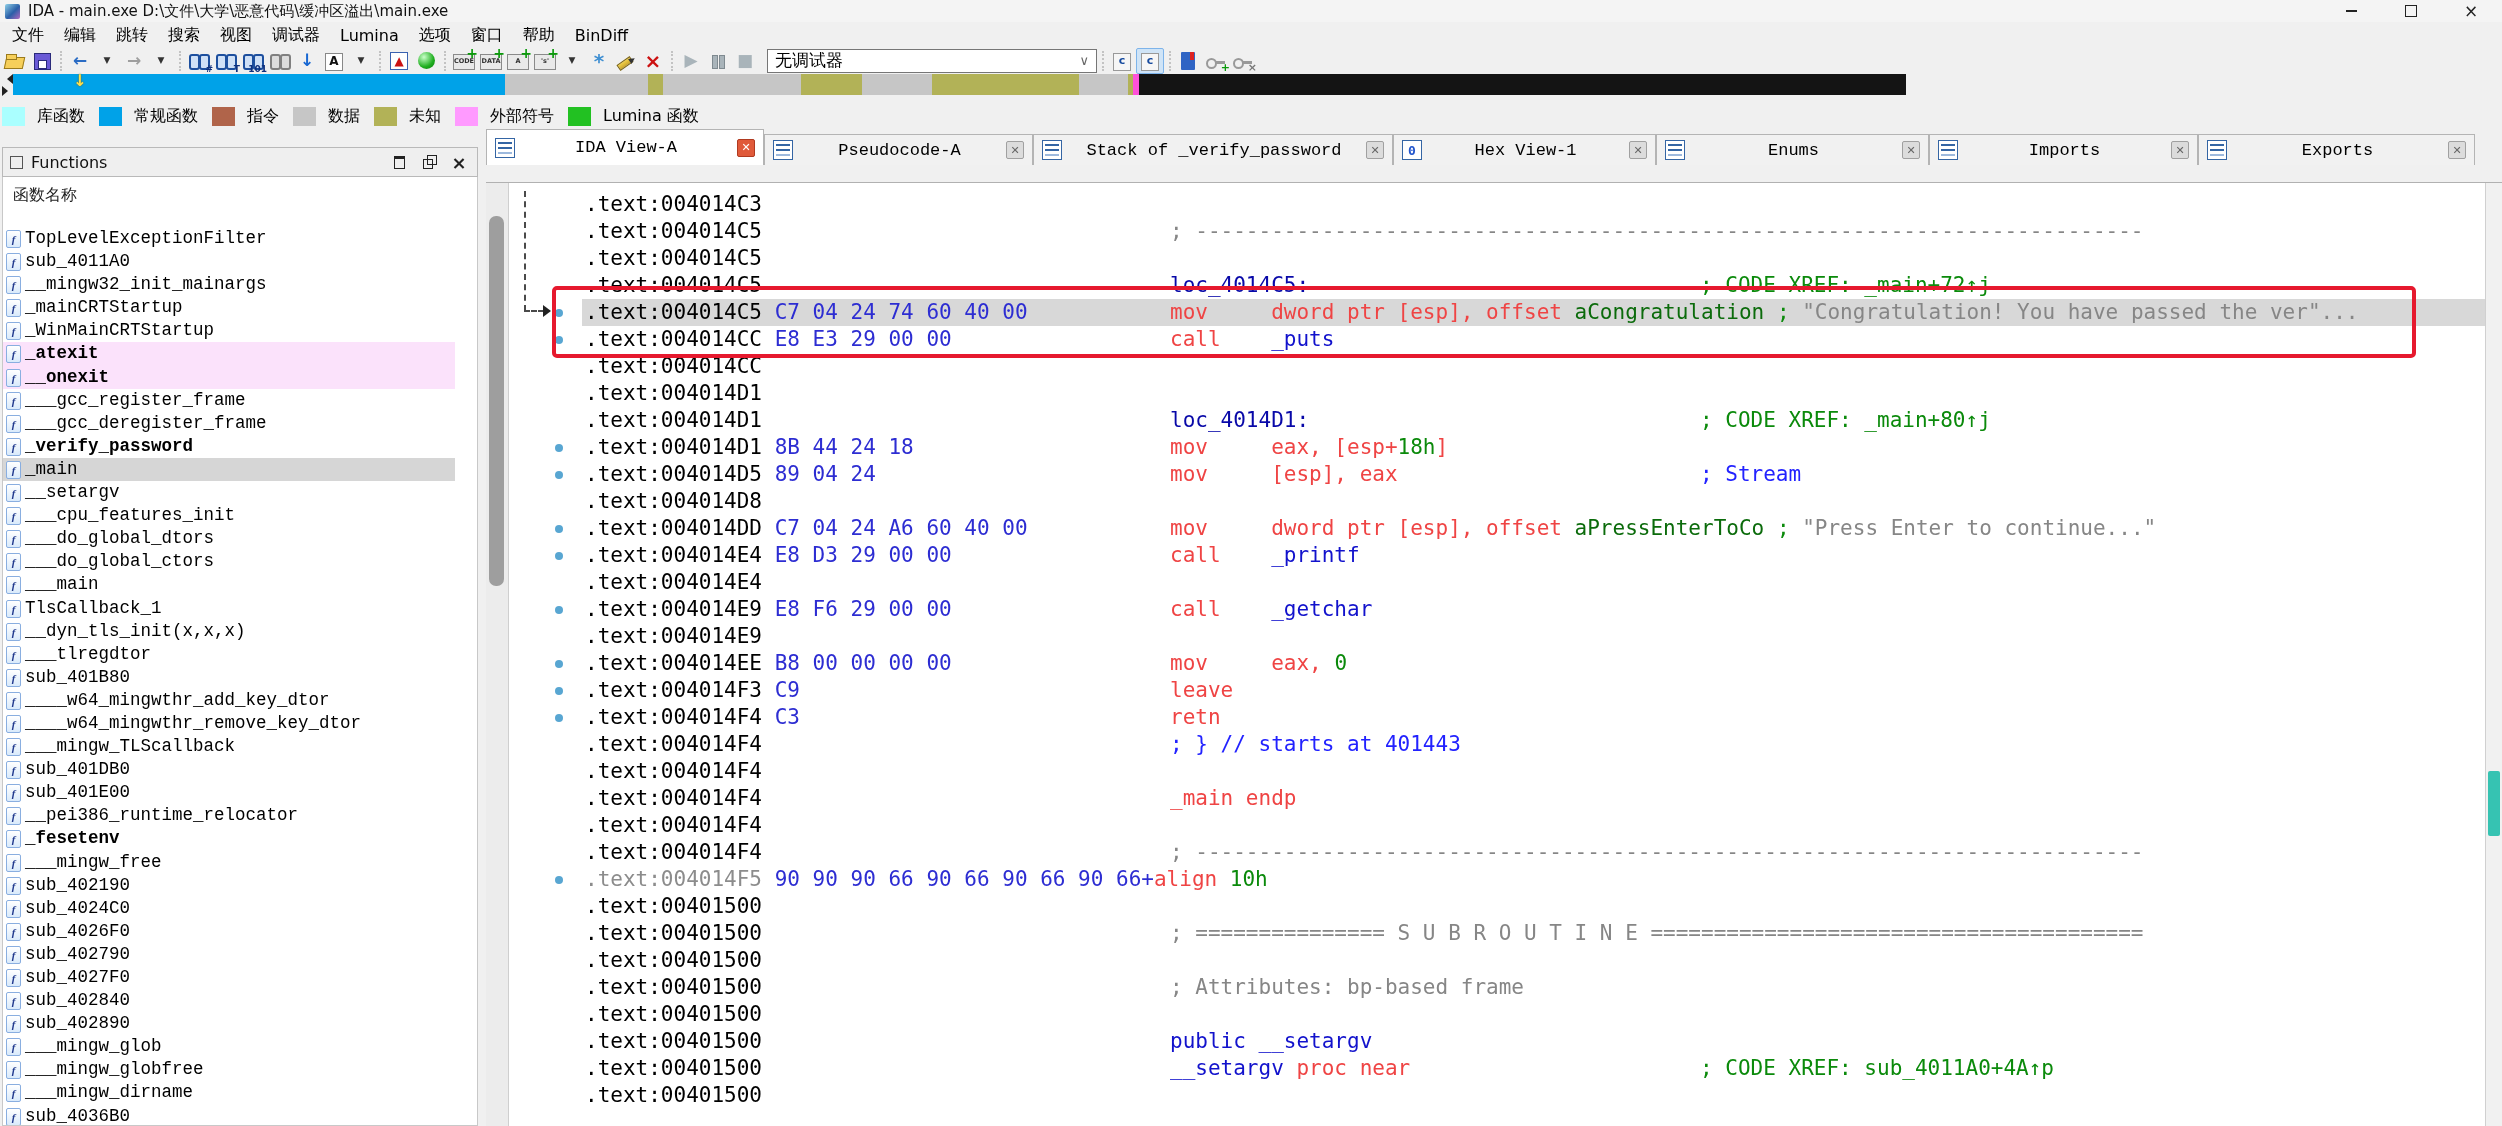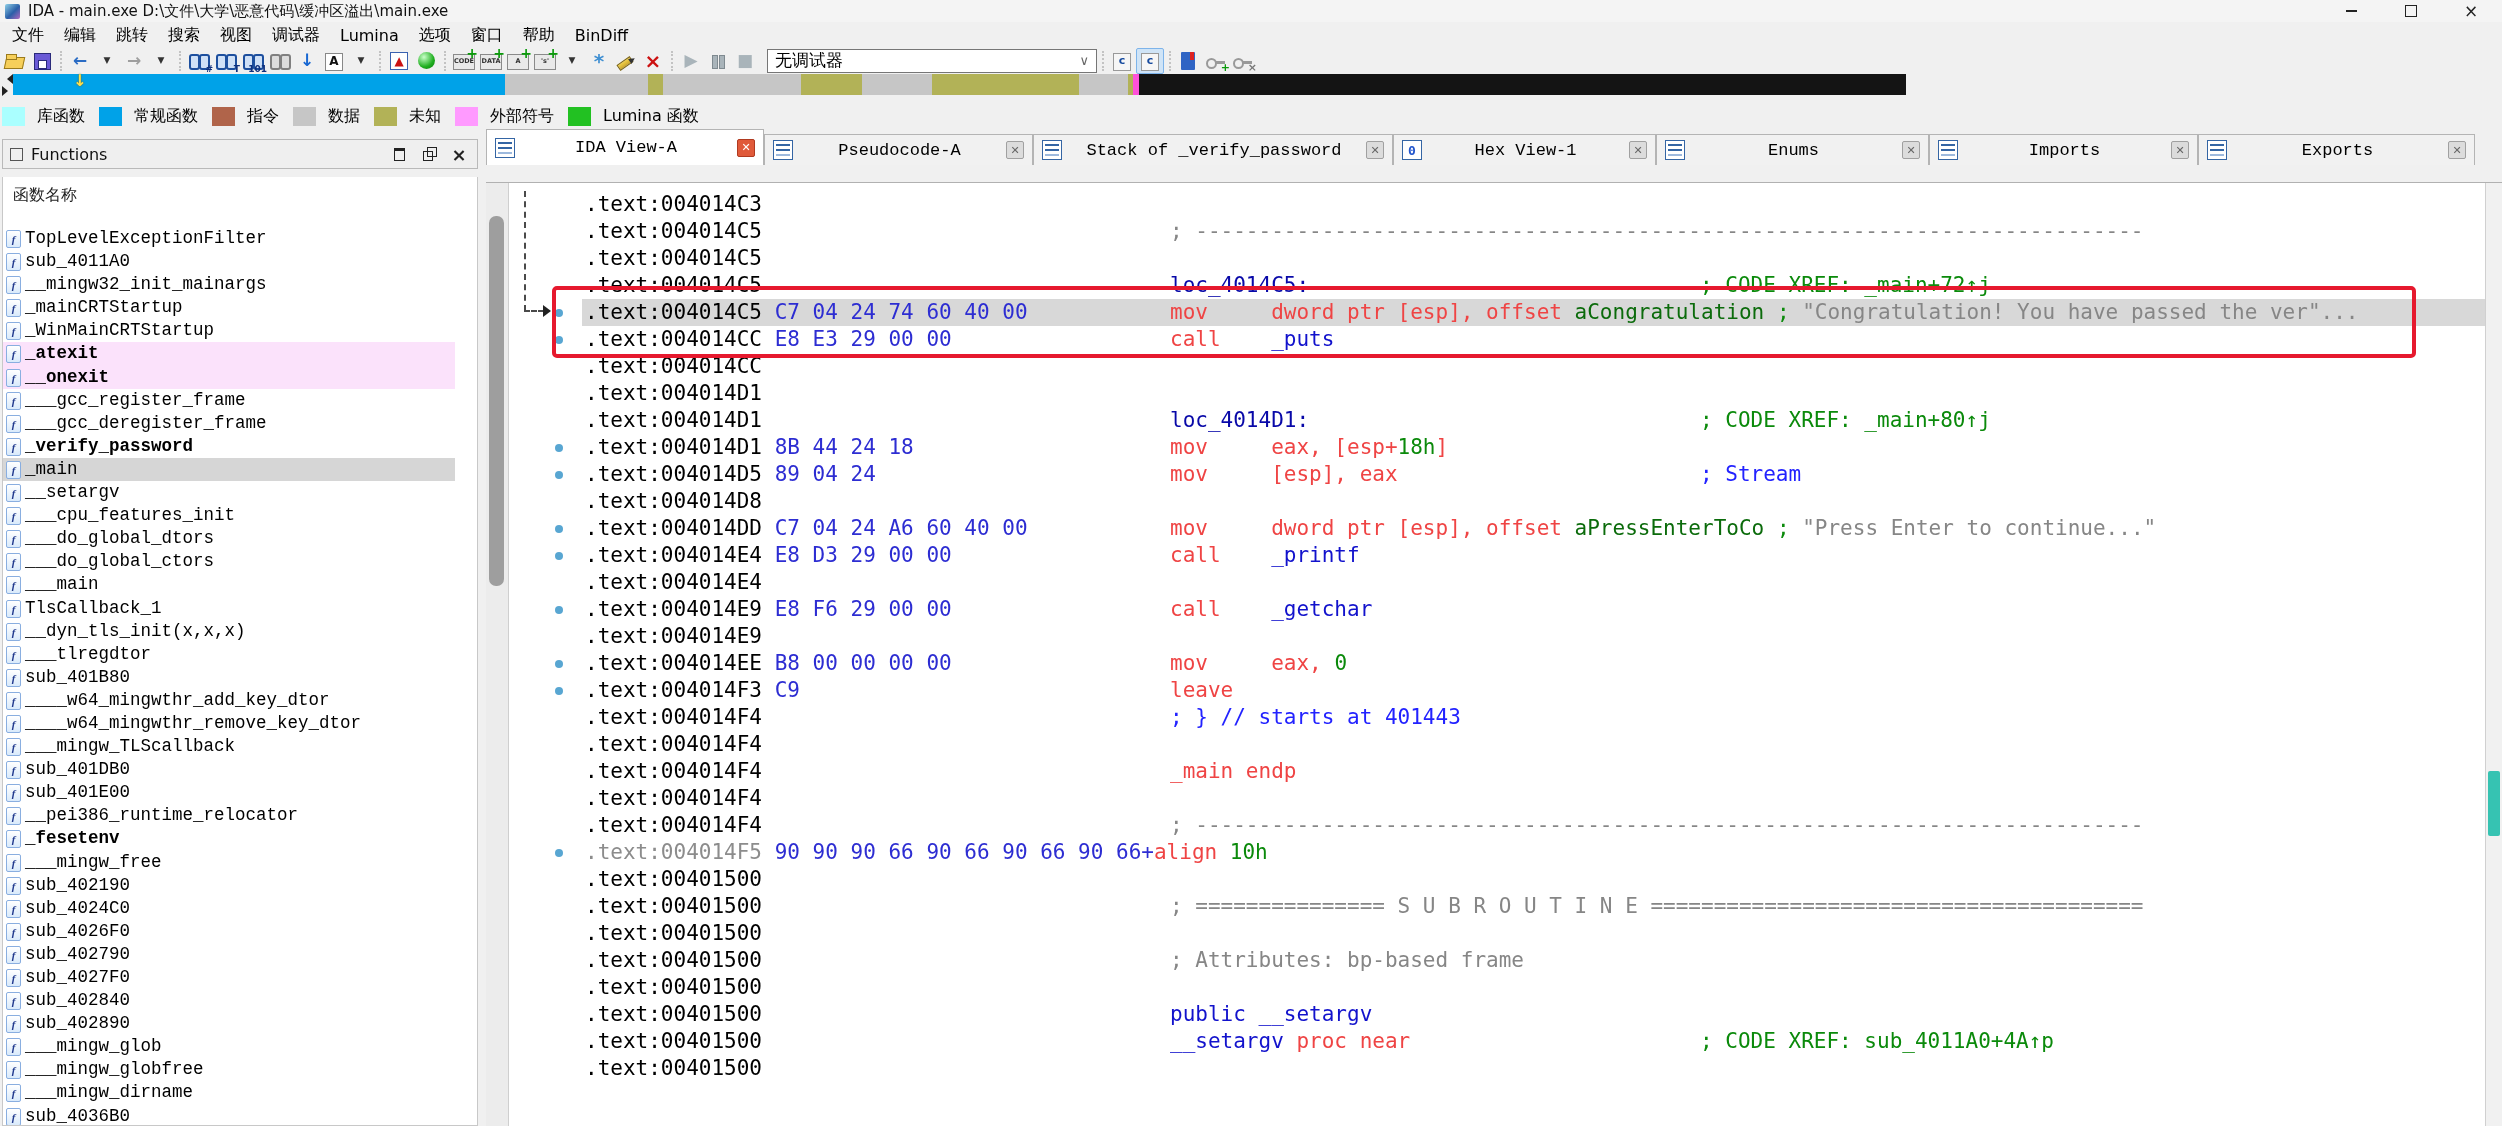--- a/index.html
+++ b/index.html
@@ -62,21 +62,21 @@
   .ba-dn{width:0;height:0;border:5px solid transparent;border-left:6px solid #222;}
   .band{position:absolute;left:13px;top:2px;height:21px;right:0;background:#f0f0f0;}
   .bandseg{position:absolute;top:0;height:21px;}
   .bandmarker{position:absolute;top:-3px;font-weight:bold;font-size:16px;color:#ffe14d;text-shadow:0 0 2px #7a5d00;z-index:3;}
   
   .legend{position:absolute;left:2px;top:100px;height:32px;display:flex;align-items:center;gap:14px;}
   .chip{width:23px;height:19px;display:inline-block;}
   .legitem{display:flex;align-items:center;gap:12px;}
   .leglabel{font-size:16px;}
   
-  .fpanel-header{position:absolute;left:2px;top:139px;width:476px;height:30px;background:#efefef;border:1px solid #b9b9b9;box-sizing:border-box;display:flex;align-items:center;}
+  .fpanel-header{position:absolute;left:2px;top:147px;width:476px;height:30px;background:#efefef;border:1px solid #b9b9b9;box-sizing:border-box;display:flex;align-items:center;}
   .fph-icon{width:11px;height:11px;border:1.5px solid #555;margin:0 8px 0 7px;}
   .fph-title{font-size:16px;color:#111;}
   .fph-btns{margin-left:auto;display:flex;align-items:center;gap:14px;padding-right:10px;}
   .fphb{width:16px;height:16px;display:flex;align-items:center;justify-content:center;color:#222;}
   .fphb-max::before{content:"";width:9px;height:9px;border:1.5px solid #222;border-top-width:3px;}
   .fphb-float{position:relative;}
   .fphb-float::before{content:"";position:absolute;left:2px;top:5px;width:8px;height:8px;border:1.5px solid #222;background:#efefef;}
   .fphb-float::after{content:"";position:absolute;left:6px;top:1px;width:8px;height:8px;border:1.5px solid #222;}
   .fphb-close{font-size:18px;font-weight:bold;}
   .fpanel-body{position:absolute;left:2px;top:177px;width:476px;bottom:0;background:#fff;border:1px solid #c8c8c8;border-top:none;box-sizing:border-box;overflow:hidden;}
@@ -545,20 +545,21 @@
       <div class="drow"><span class="flowline"><span class="a">.text:004014D1</span><span class="byt"> 8B 44 24 18</span></span><span class="bodycol"><span class="ins">mov     eax, [esp+</span><span class="num">18h</span><span class="ins">]</span></span><div class="dot"></div></div>
       <div class="drow"><span class="flowline"><span class="a">.text:004014D5</span><span class="byt"> 89 04 24</span></span><span class="bodycol"><span class="ins">mov     [esp], eax</span></span><span class="cmtcol"><span class="cmtb">; Stream</span></span><div class="dot"></div></div>
       <div class="drow"><span class="flowline"><span class="a">.text:004014D8</span></span></div>
       <div class="drow"><span class="flowline"><span class="a">.text:004014DD</span><span class="byt"> C7 04 24 A6 60 40 00</span></span><span class="bodycol"><span class="ins">mov     dword ptr [esp], offset </span><span class="dnm">aPressEnterToCo</span><span class="sp"> </span><span class="grn">; </span><span class="cmtg">"Press Enter to continue..."</span></span><div class="dot"></div></div>
       <div class="drow"><span class="flowline"><span class="a">.text:004014E4</span><span class="byt"> E8 D3 29 00 00</span></span><span class="bodycol"><span class="ins">call    </span><span class="fn">_printf</span></span><div class="dot"></div></div>
       <div class="drow"><span class="flowline"><span class="a">.text:004014E4</span></span></div>
       <div class="drow"><span class="flowline"><span class="a">.text:004014E9</span><span class="byt"> E8 F6 29 00 00</span></span><span class="bodycol"><span class="ins">call    </span><span class="fn">_getchar</span></span><div class="dot"></div></div>
       <div class="drow"><span class="flowline"><span class="a">.text:004014E9</span></span></div>
       <div class="drow"><span class="flowline"><span class="a">.text:004014EE</span><span class="byt"> B8 00 00 00 00</span></span><span class="bodycol"><span class="ins">mov     eax, </span><span class="num">0</span></span><div class="dot"></div></div>
       <div class="drow"><span class="flowline"><span class="a">.text:004014F3</span><span class="byt"> C9</span></span><span class="bodycol"><span class="ins">leave</span></span><div class="dot"></div></div>
+      <div class="drow"><span class="flowline"><span class="a">.text:004014F4</span><span class="byt"> C3</span></span><span class="bodycol"><span class="ins">retn</span></span><div class="dot"></div></div>
       <div class="drow"><span class="flowline"><span class="a">.text:004014F4</span></span><span class="bodycol"><span class="cmtb">; } // starts at 401443</span></span></div>
       <div class="drow"><span class="flowline"><span class="a">.text:004014F4</span></span></div>
       <div class="drow"><span class="flowline"><span class="a">.text:004014F4</span></span><span class="bodycol"><span class="ins">_main endp</span></span></div>
       <div class="drow"><span class="flowline"><span class="a">.text:004014F4</span></span></div>
       <div class="drow"><span class="flowline"><span class="a">.text:004014F4</span></span><span class="bodycol"><span class="cmtg">; ---------------------------------------------------------------------------</span></span></div>
       <div class="drow"><span class="flowline"><span class="ag">.text:004014F5</span><span class="sp"> </span><span class="byt">90 90 90 66 90 66 90 66 90 66+</span><span class="ins">align </span><span class="num">10h</span></span><div class="dot"></div></div>
       <div class="drow"><span class="flowline"><span class="a">.text:00401500</span></span></div>
       <div class="drow"><span class="flowline"><span class="a">.text:00401500</span></span><span class="bodycol"><span class="cmtg">; =============== S U B R O U T I N E =======================================</span></span></div>
       <div class="drow"><span class="flowline"><span class="a">.text:00401500</span></span></div>
       <div class="drow"><span class="flowline"><span class="a">.text:00401500</span></span><span class="bodycol"><span class="cmtg">; Attributes: bp-based frame</span></span></div>

